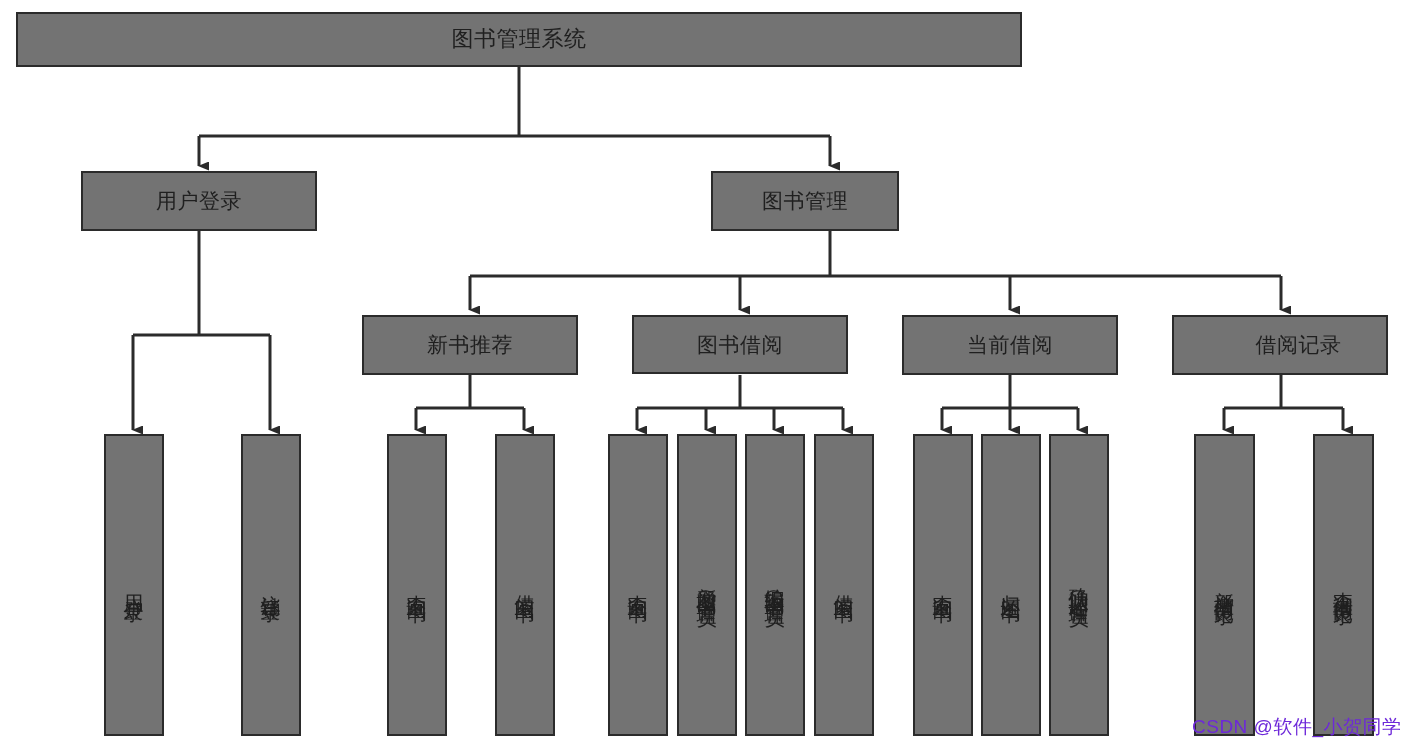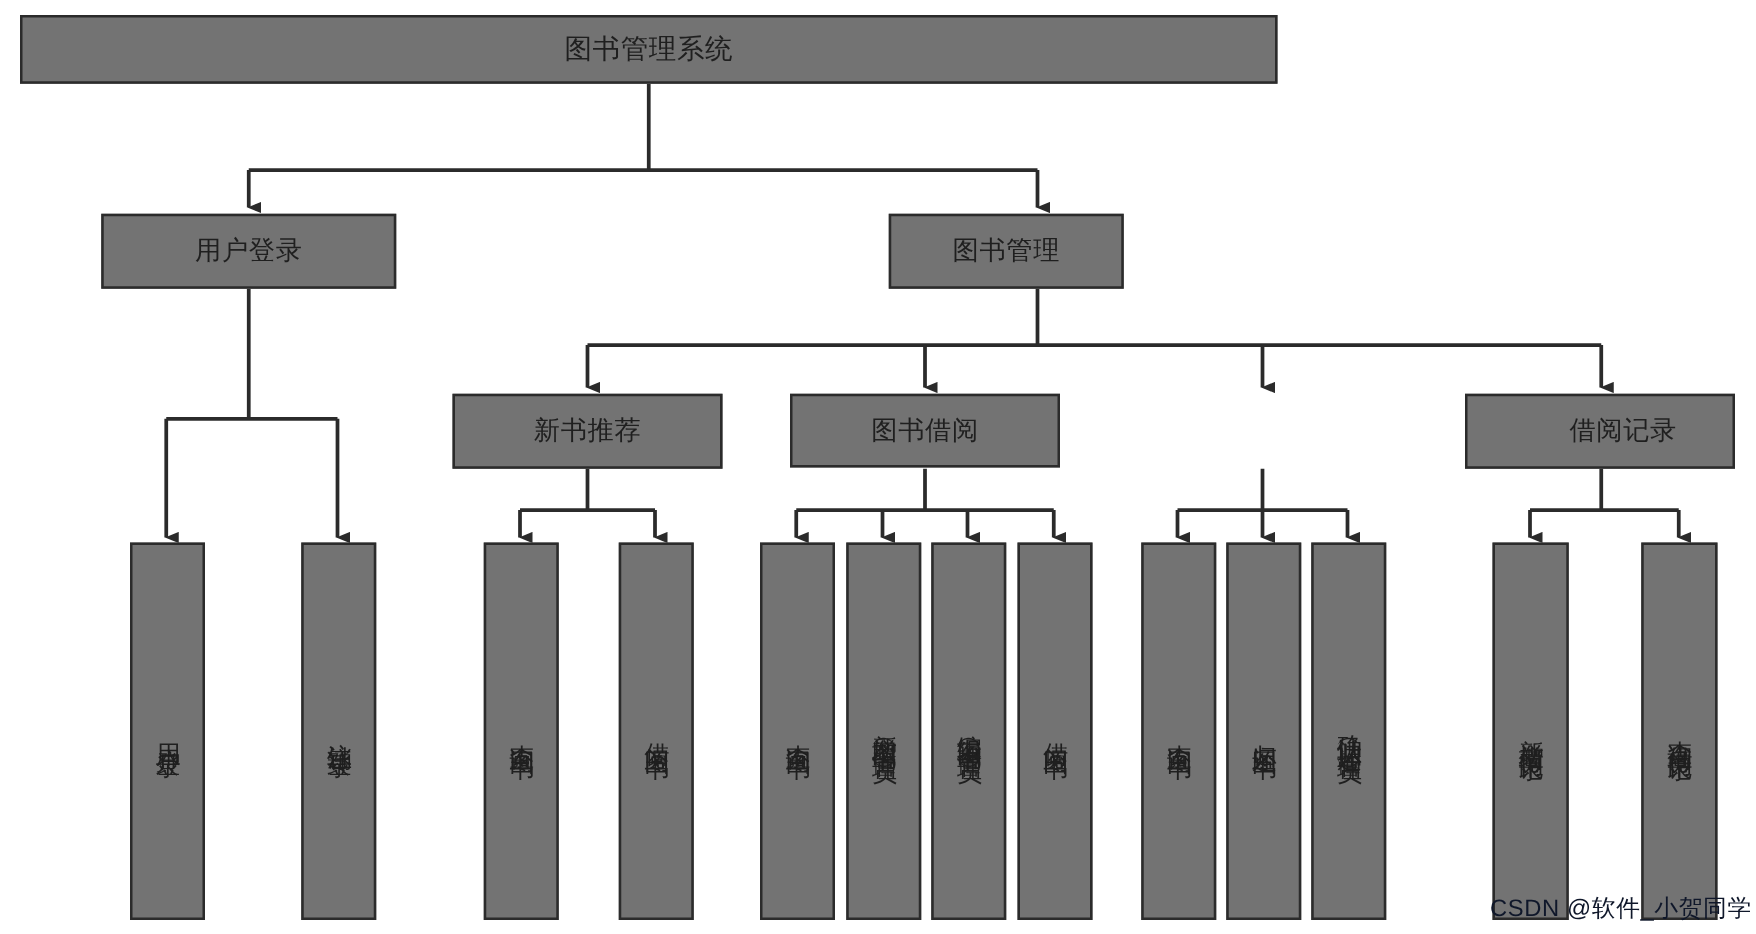--- a/index.html
+++ b/index.html
@@ -59,21 +59,21 @@
     text-orientation: upright;
     font-size: 20px;
     line-height: 1.2;
     letter-spacing: 3px;
     white-space: nowrap;
     max-height: 100%;
   }
   .watermark {
     position: absolute;
     font-size: 19px;
-    color: #0f172a;
+    color: #6d28d9;
     white-space: nowrap;
     letter-spacing: 0.5px;
     user-select: none;
   }
 </style>
 </head>
 <body>
 
 <div id="canvas">
 
@@ -139,20 +139,23 @@
   <div class="node horiz" style="left:711px; top:171px; width:188px; height:60px;justify-content:center;">
     <span class="node-label">图书管理</span>
   </div>
 
   <div class="node horiz" style="left:362px; top:315px; width:216px; height:60px;">
     <span class="node-label">新书推荐</span>
   </div>
   <div class="node horiz" style="left:632px; top:315px; width:216px; height:59px;">
     <span class="node-label">图书借阅</span>
   </div>
+  <div class="node horiz" style="left:902px; top:315px; width:216px; height:60px;">
+    <span class="node-label">当前借阅</span>
+  </div>
   <div class="node horiz" style="left:1172px; top:315px; width:216px; height:60px;padding-left:37px;">
     <span class="node-label">借阅记录</span>
   </div>
 
   <div class="node vert" style="left:104px; top:434px; width:60px; height:302px;">
     <span class="node-label">用户登录</span>
   </div>
   <div class="node vert" style="left:241px; top:434px; width:60px; height:302px;">
     <span class="node-label">注销登录</span>
   </div>

